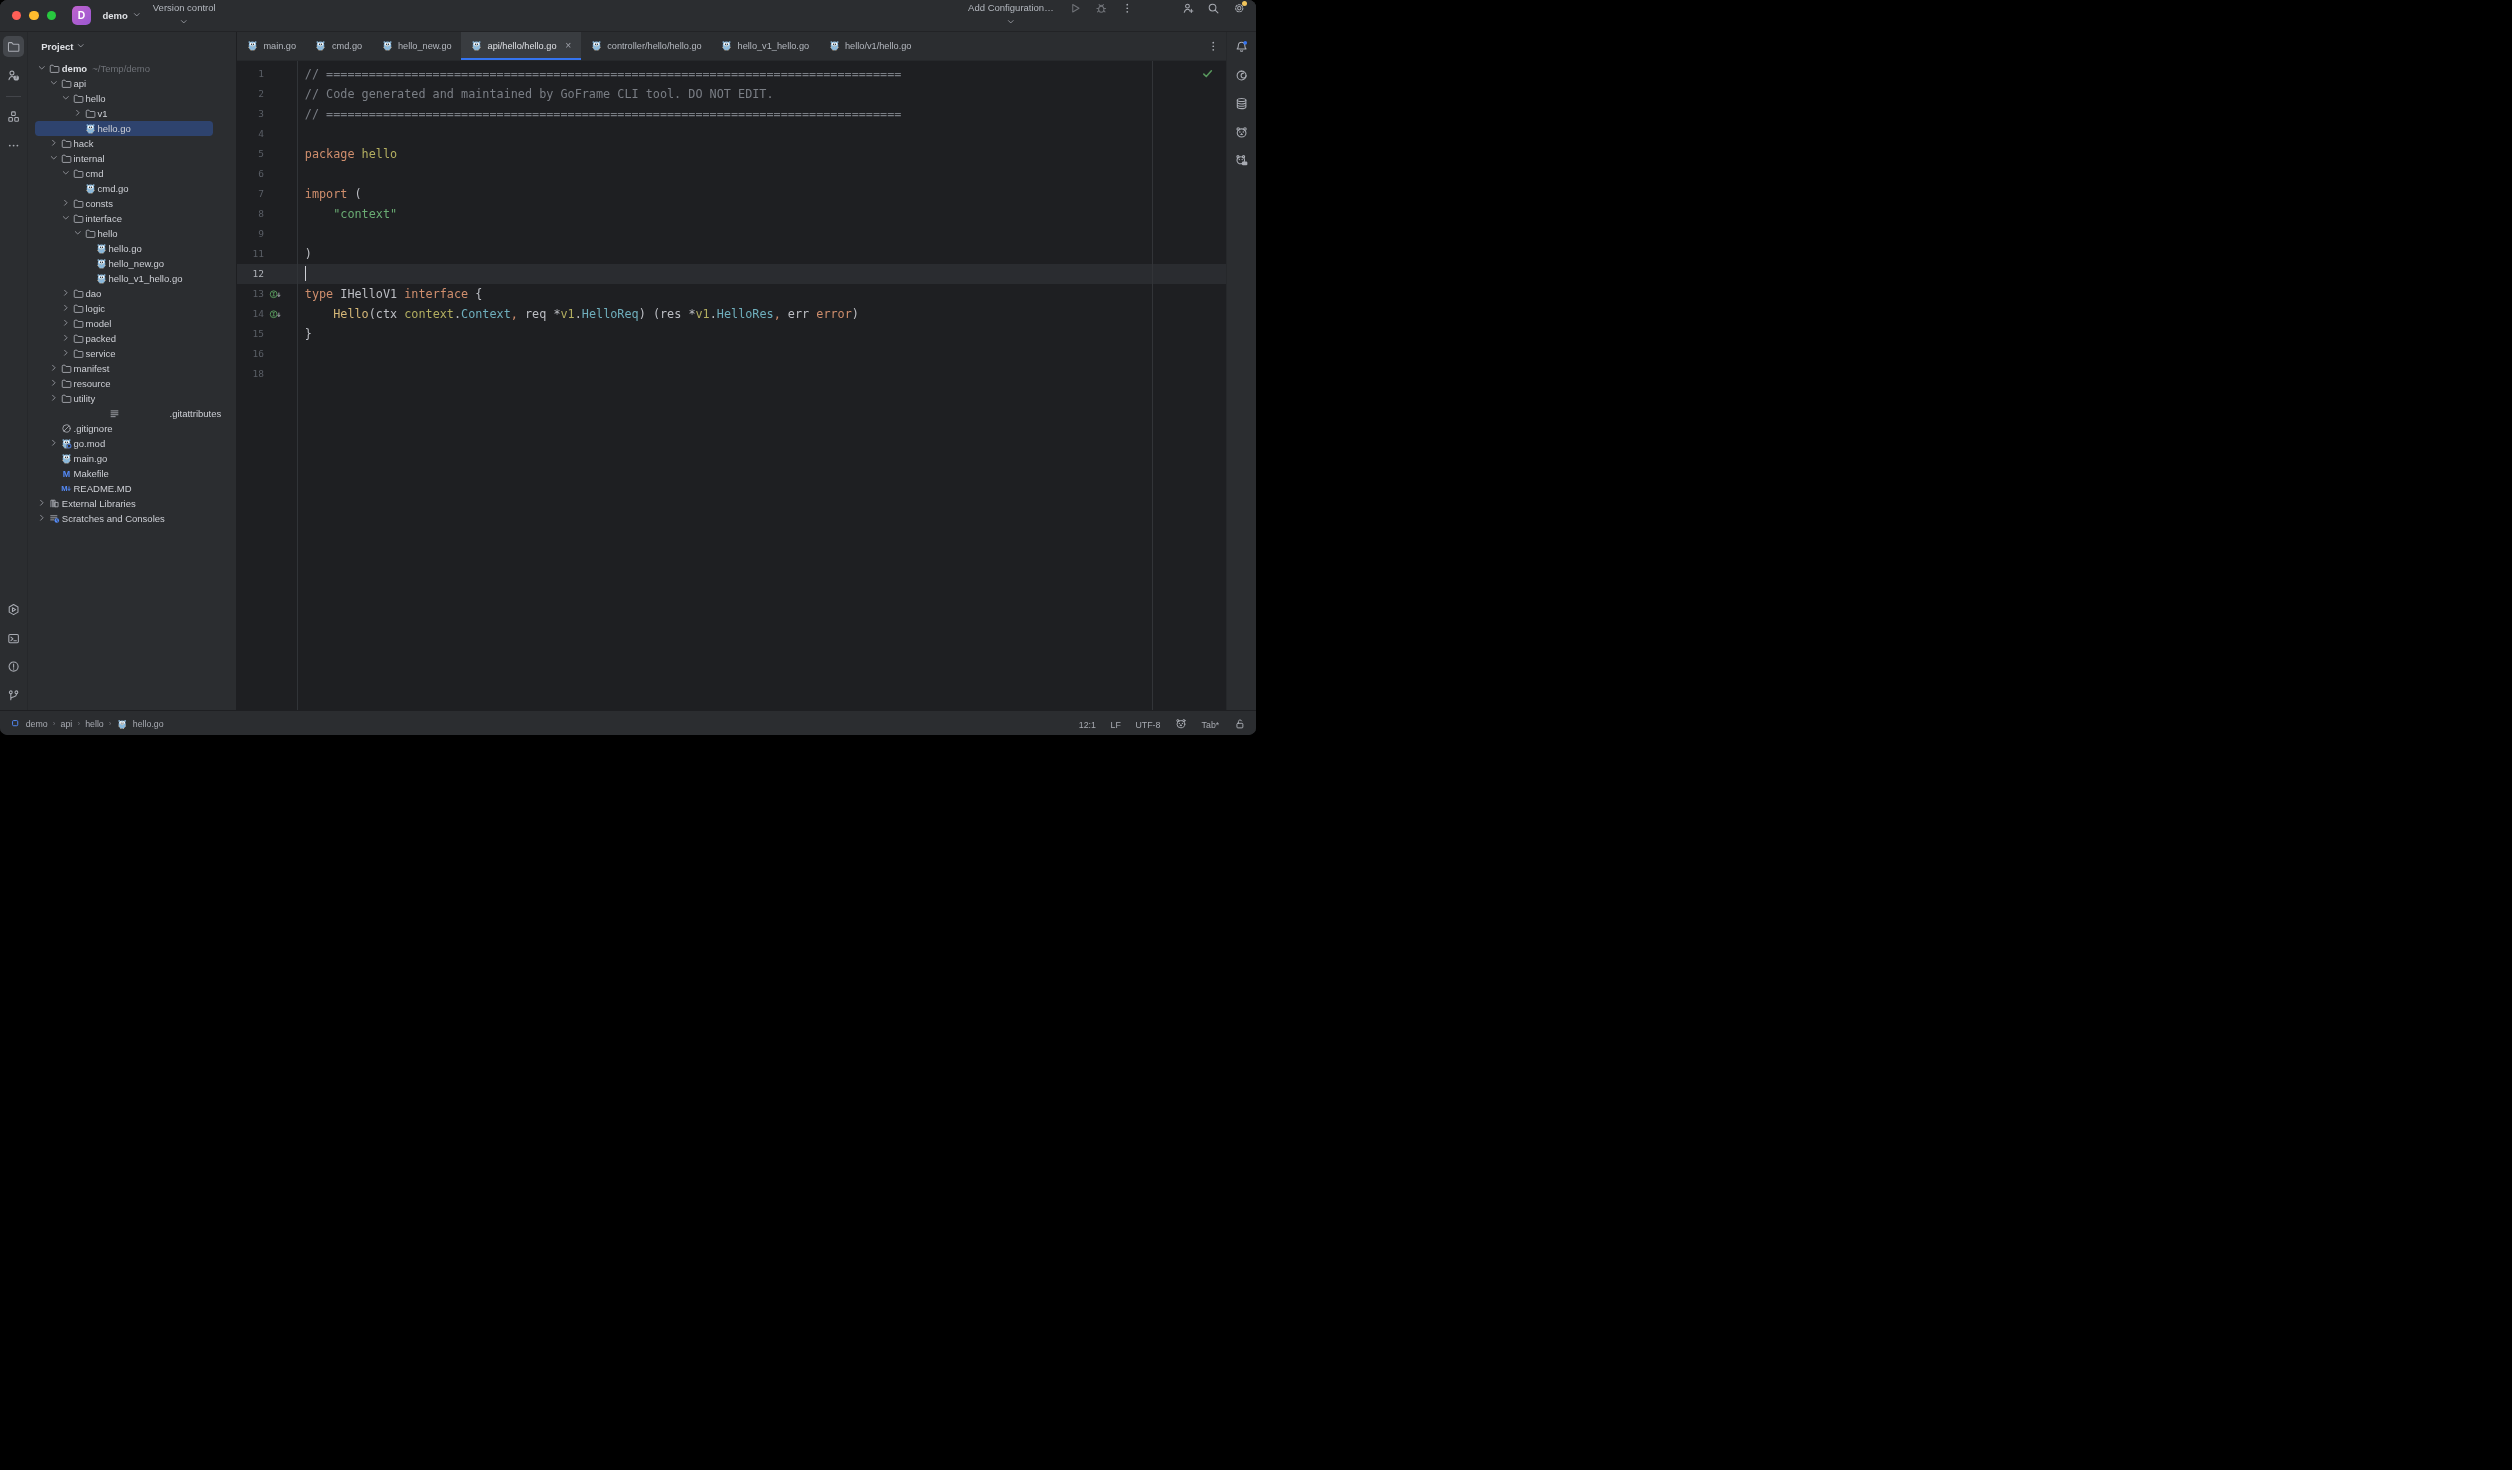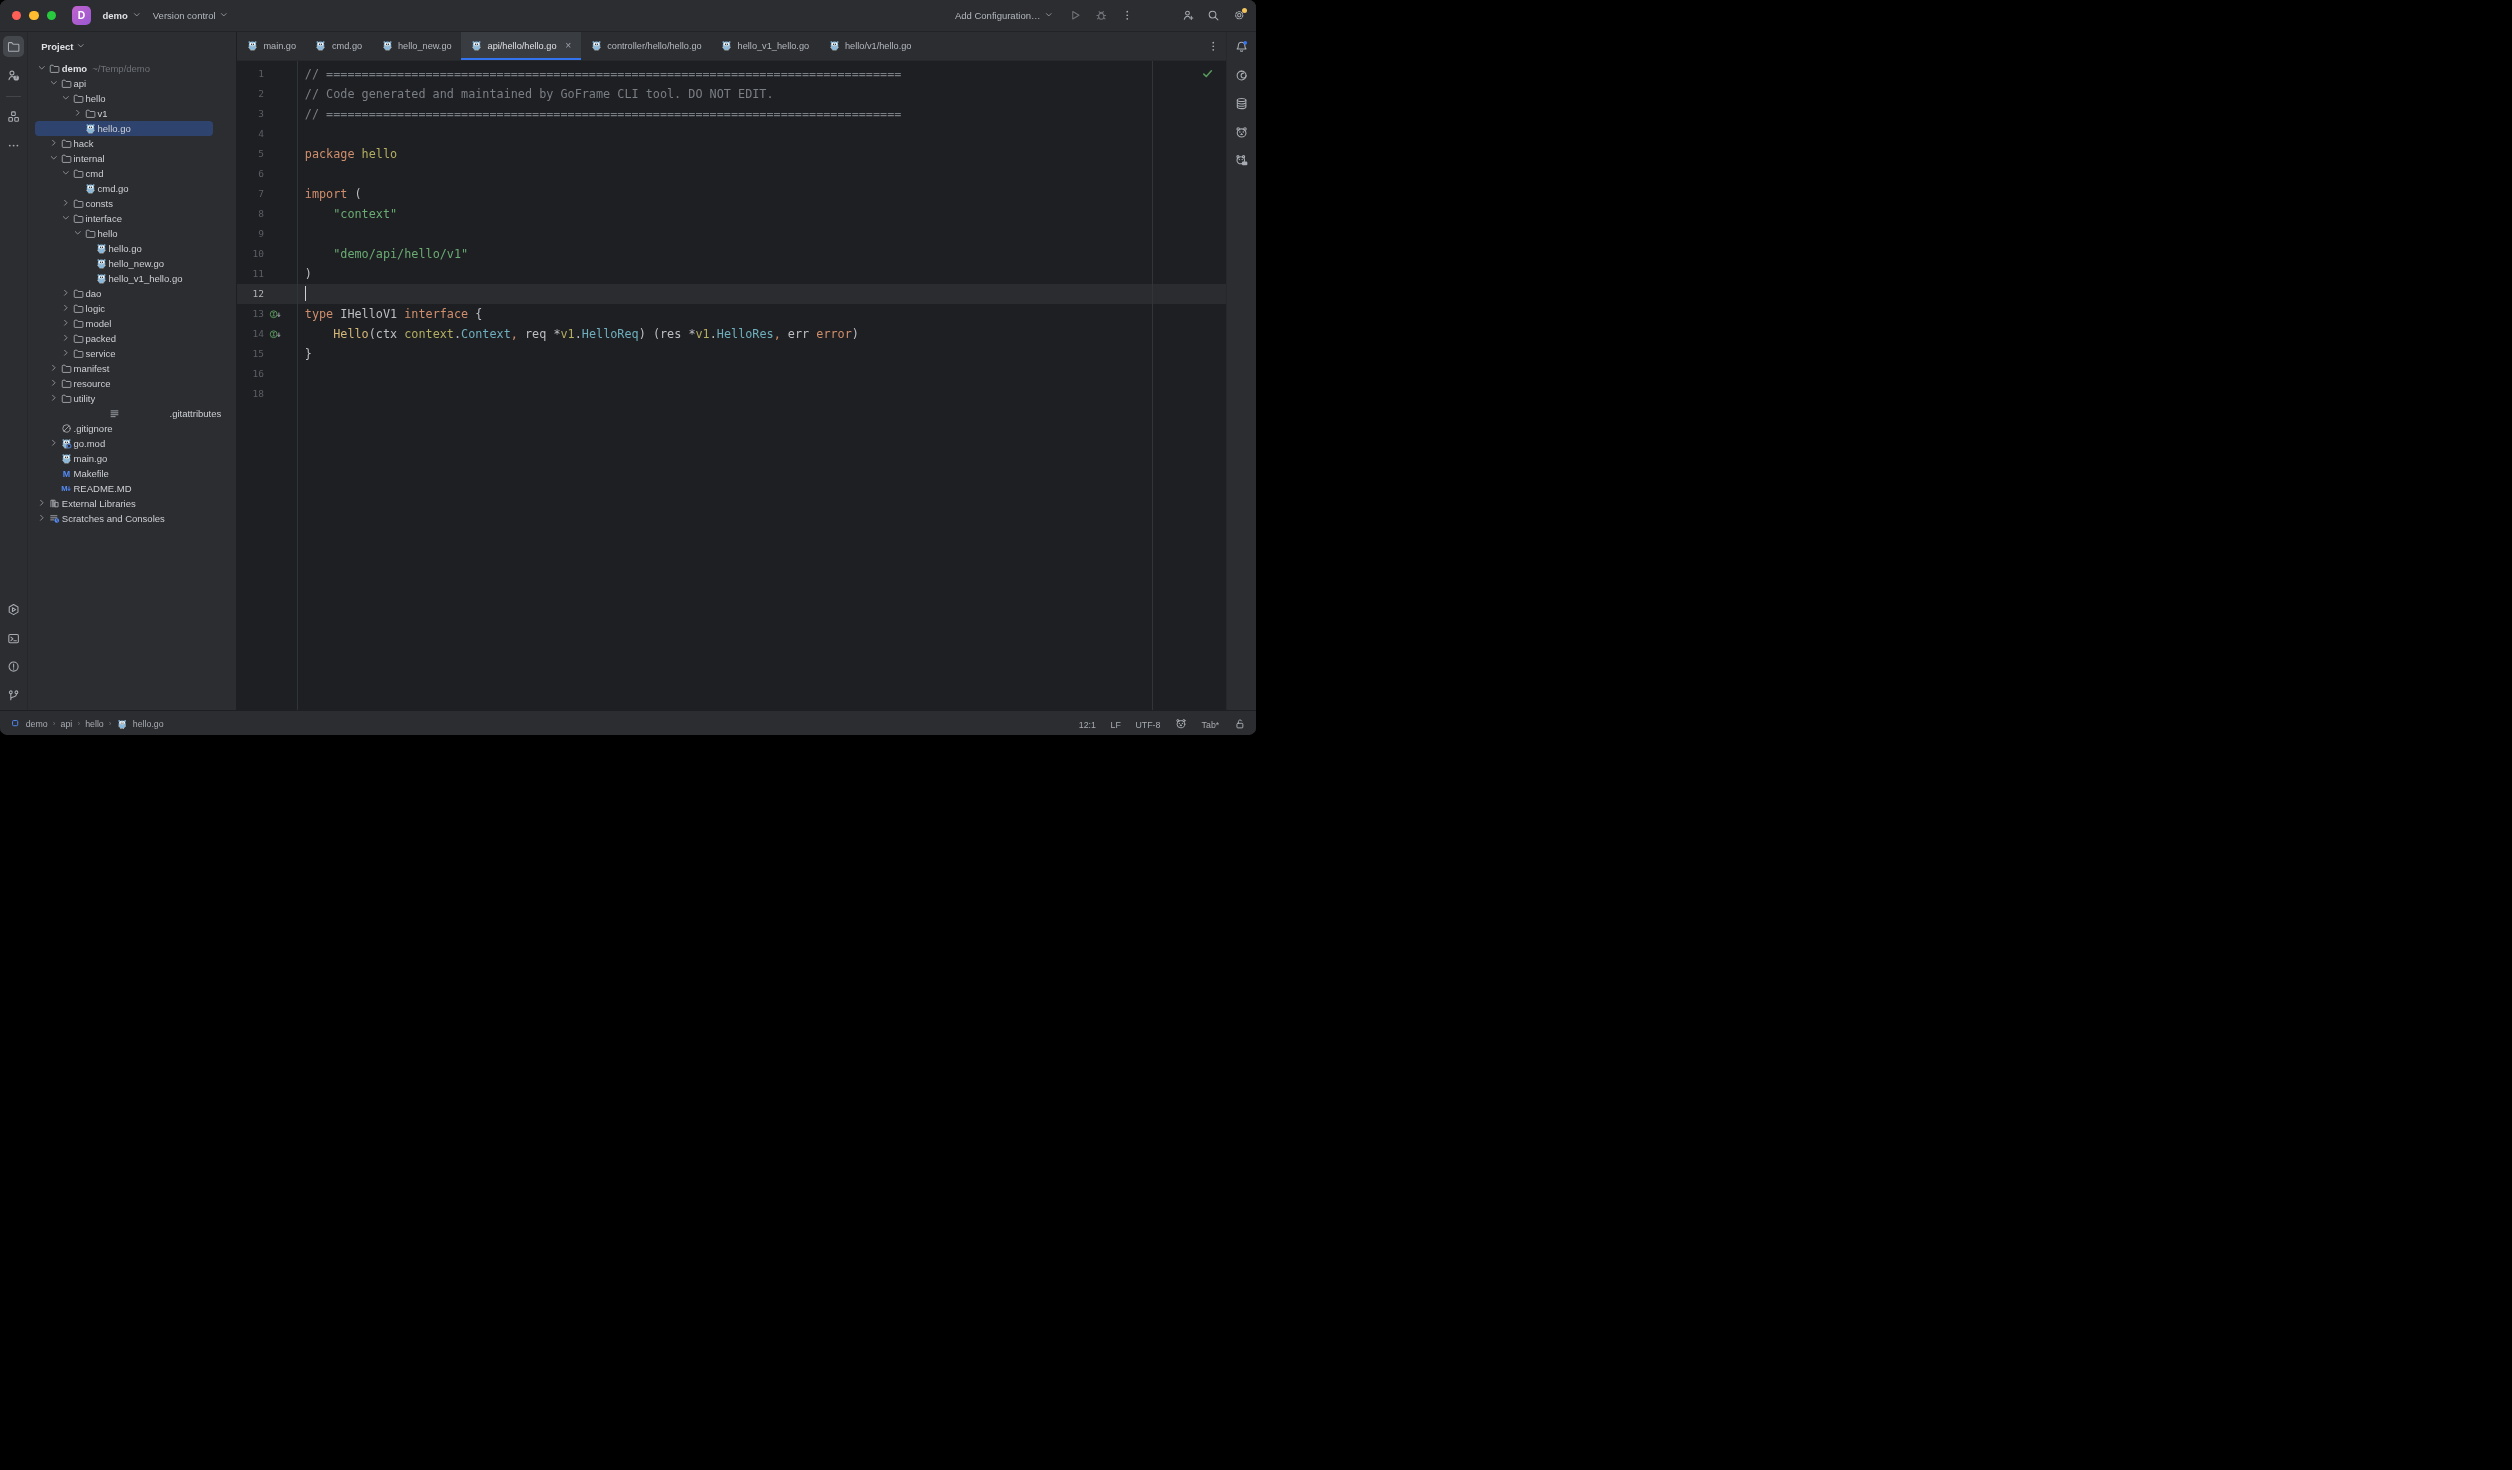--- a/index.html
+++ b/index.html
@@ -7,21 +7,21 @@
        font-family:"Liberation Sans",sans-serif;color:#BCBEC4;-webkit-font-smoothing:antialiased;}
   
   .titlebar{height:31px;display:flex;align-items:center;background:#2B2D30;border-bottom:0.7px solid #222326;padding:0 7.3px 0 11.8px;}
   .traffic{display:flex;gap:8px;margin-right:16px;}
   .tl{width:9.5px;height:9.5px;border-radius:50%;display:inline-block;}
   .tl.red{background:#FE5F57}.tl.yellow{background:#FEBC2E}.tl.green{background:#28C83F}
   .avatar{width:18.4px;height:18.4px;border-radius:5.1px;background:linear-gradient(135deg,#c063ce,#9A58D1);
           color:#fff;font-weight:bold;font-size:10.3px;display:flex;align-items:center;justify-content:center;margin-right:5.9px;}
   .tb-widget{display:inline-flex;align-items:center;gap:3.7px;background:none;border:0;color:#DFE1E5;
              font-family:inherit;font-size:9.5px;font-weight:600;padding:3.7px 5.9px;border-radius:4.4px;cursor:default;}
-  .tb-widget.dim{color:#B4B8BF;font-weight:400;}
+  .tb-widget.dim{color:#B4B8BF;font-weight:400;flex-direction:column;}
   .dd svg{width:9.5px;height:9.5px;}
   .tb-right{margin-left:auto;display:flex;align-items:flex-start;gap:6.6px;}
   .tbi{width:19px;height:19px;display:inline-flex;align-items:center;justify-content:center;border-radius:4.4px;position:relative;}
   .tbi svg{width:12.5px;height:12.5px;}
   .tbi.disabled{opacity:.55;}
   .gap{width:29px;}
   .tbi.badge::after{content:"";position:absolute;top:2.2px;right:1.5px;width:5.1px;height:5.1px;border-radius:50%;background:#F2C55C;}
   .stk{fill:none;stroke:#A8ABB2;stroke-width:1.3;stroke-linecap:round;stroke-linejoin:round;}
   
   .body{display:flex;height:678px;}
@@ -867,25 +867,20 @@
               <span class="lnum">8</span>
               <span class="licon"></span>
               <span class="ltext"><span class="tk-pln">    </span><span class="tk-str">"context"</span></span>
             </div>
             <div class="line">
               <span class="lnum">9</span>
               <span class="licon"></span>
               <span class="ltext"></span>
             </div>
             <div class="line">
-              <span class="lnum">10</span>
-              <span class="licon"></span>
-              <span class="ltext"><span class="tk-pln">    </span><span class="tk-str">"demo/api/hello/v1"</span></span>
-            </div>
-            <div class="line">
               <span class="lnum">11</span>
               <span class="licon"></span>
               <span class="ltext"><span class="tk-pln">)</span></span>
             </div>
             <div class="line current">
               <span class="lnum">12</span>
               <span class="licon"></span>
               <span class="ltext"><span class="caret"></span></span>
             </div>
             <div class="line">

